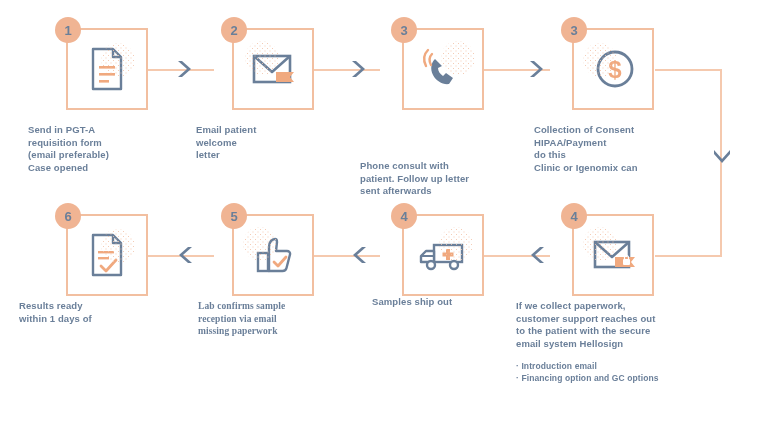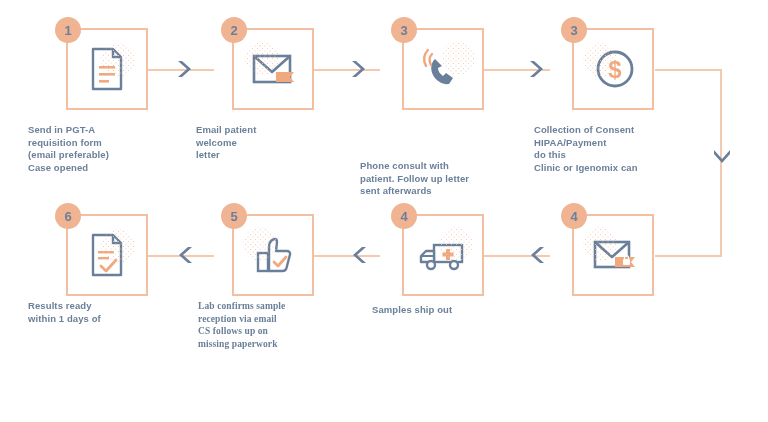--- a/index.html
+++ b/index.html
@@ -208,75 +208,83 @@
           <rect x="8" y="8" width="34" height="25" fill="#ffffff" stroke="#6a7f99" stroke-width="2.6"></rect>
           <path d="M8 8 L25 23 L42 8" fill="none" stroke="#6a7f99" stroke-width="2.6" stroke-linejoin="round"></path>
           <path d="M28 23 H48 L44 28 L48 33 H28 Z" fill="#f0a97f"></path>
           <rect x="36" y="25" width="7" height="6" rx="1" fill="#ffffff"></rect>
           <path d="M37.5 25 V23.5 a2 2 0 0 1 4 0 V25" fill="none" stroke="#ffffff" stroke-width="1.2"></path>
           <rect x="36.5" y="25.5" width="6" height="5" rx="1" fill="none" stroke="#7d5a46" stroke-width="0"></rect>
         </svg>
       </div>
     </div>
   </div>
+  <div class="label" style="left:516px;top:300px;width:248px;">
+    <div>If we collect paperwork,</div>
+    <div>customer support reaches out</div>
+    <div>to the patient with the secure</div>
+    <div>email system Hellosign</div>
+    <div style="height:10px;"></div>
+    <div class="sublabel">· Introduction email</div>
+    <div class="sublabel">· Financing option and GC options</div>
+  </div>
 
   <div class="node" style="left:402px;top:214px;">
     <div class="card">
       <div class="badge">4</div>
       <div class="icon-wrap">
         <div class="dots" style="left:26px;top:2px;"></div>
         <svg width="54" height="40" viewBox="0 0 54 40">
           <rect x="18" y="10" width="28" height="17" fill="#ffffff" stroke="#6a7f99" stroke-width="2.4"></rect>
           <path d="M18 16 H10 L5 21 V27 H18 Z" fill="#ffffff" stroke="#6a7f99" stroke-width="2.4" stroke-linejoin="round"></path>
           <line x1="5" y1="21" x2="17" y2="21" stroke="#6a7f99" stroke-width="2"></line>
           <circle cx="15" cy="30" r="4" fill="#ffffff" stroke="#6a7f99" stroke-width="2.4"></circle>
           <circle cx="38" cy="30" r="4" fill="#ffffff" stroke="#6a7f99" stroke-width="2.4"></circle>
           <rect x="30" y="14" width="4" height="11" fill="#f0a97f"></rect>
           <rect x="26.5" y="17.5" width="11" height="4" fill="#f0a97f"></rect>
         </svg>
       </div>
     </div>
   </div>
-  <div class="label" style="left:372px;top:304px;width:150px;">
+  <div class="label" style="left:372px;top:296px;width:150px;">
     <div>Samples ship out</div>
   </div>
 
   <div class="node" style="left:232px;top:214px;">
     <div class="card">
       <div class="badge">5</div>
       <div class="icon-wrap">
         <div class="dots" style="left:0px;top:2px;"></div>
         <svg width="48" height="48" viewBox="0 0 48 48">
           <path d="M20 22 L20 16 C20 11 23 8 26 8 C27.5 8 28 9 28 11 L27 20 L38 20 C40 20 41.5 21.5 41 23.5 L37.5 37 C37 39 35.5 40 33.5 40 L20 40 Z" fill="#ffffff" stroke="#6a7f99" stroke-width="2.4" stroke-linejoin="round"></path>
           <rect x="9" y="22" width="10" height="18" fill="#ffffff" stroke="#6a7f99" stroke-width="2.4"></rect>
           <path d="M25 31 L29 35 L37 26" fill="none" stroke="#f0a97f" stroke-width="2.8" stroke-linecap="round" stroke-linejoin="round"></path>
         </svg>
       </div>
     </div>
   </div>
   <div class="label" style="left:198px;top:300px;width:155px;font-family:Liberation Serif, serif;">
     <div>Lab confirms sample</div>
     <div>reception via email</div>
-    <div>CS follows up on</div>
     <div>missing paperwork</div>
   </div>
 
   <div class="node" style="left:66px;top:214px;">
     <div class="card">
       <div class="badge">6</div>
       <div class="icon-wrap">
         <div class="dots" style="left:24px;top:4px;"></div>
         <svg width="40" height="46" viewBox="0 0 40 46">
           <path d="M6 3 H26 L34 11 V43 H6 Z" fill="#ffffff" stroke="#6a7f99" stroke-width="2.4" stroke-linejoin="round"></path>
           <path d="M26 3 V11 H34" fill="none" stroke="#6a7f99" stroke-width="2.4" stroke-linejoin="round"></path>
           <rect x="11" y="19" width="16" height="2.4" fill="#f0a97f"></rect>
           <rect x="11" y="25" width="11" height="2.4" fill="#f0a97f"></rect>
           <path d="M14 34 L19 39 L29 28" fill="none" stroke="#f0a97f" stroke-width="2.8" stroke-linecap="round" stroke-linejoin="round"></path>
         </svg>
       </div>
     </div>
   </div>
-  <div class="label" style="left:28px;top:300px;width:155px;">
+  <div class="label" style="left:19px;top:300px;width:155px;">
     <div>Results ready</div>
     <div>within 1 days of</div>
   </div>
 
 </div>
 
 </body></html>

